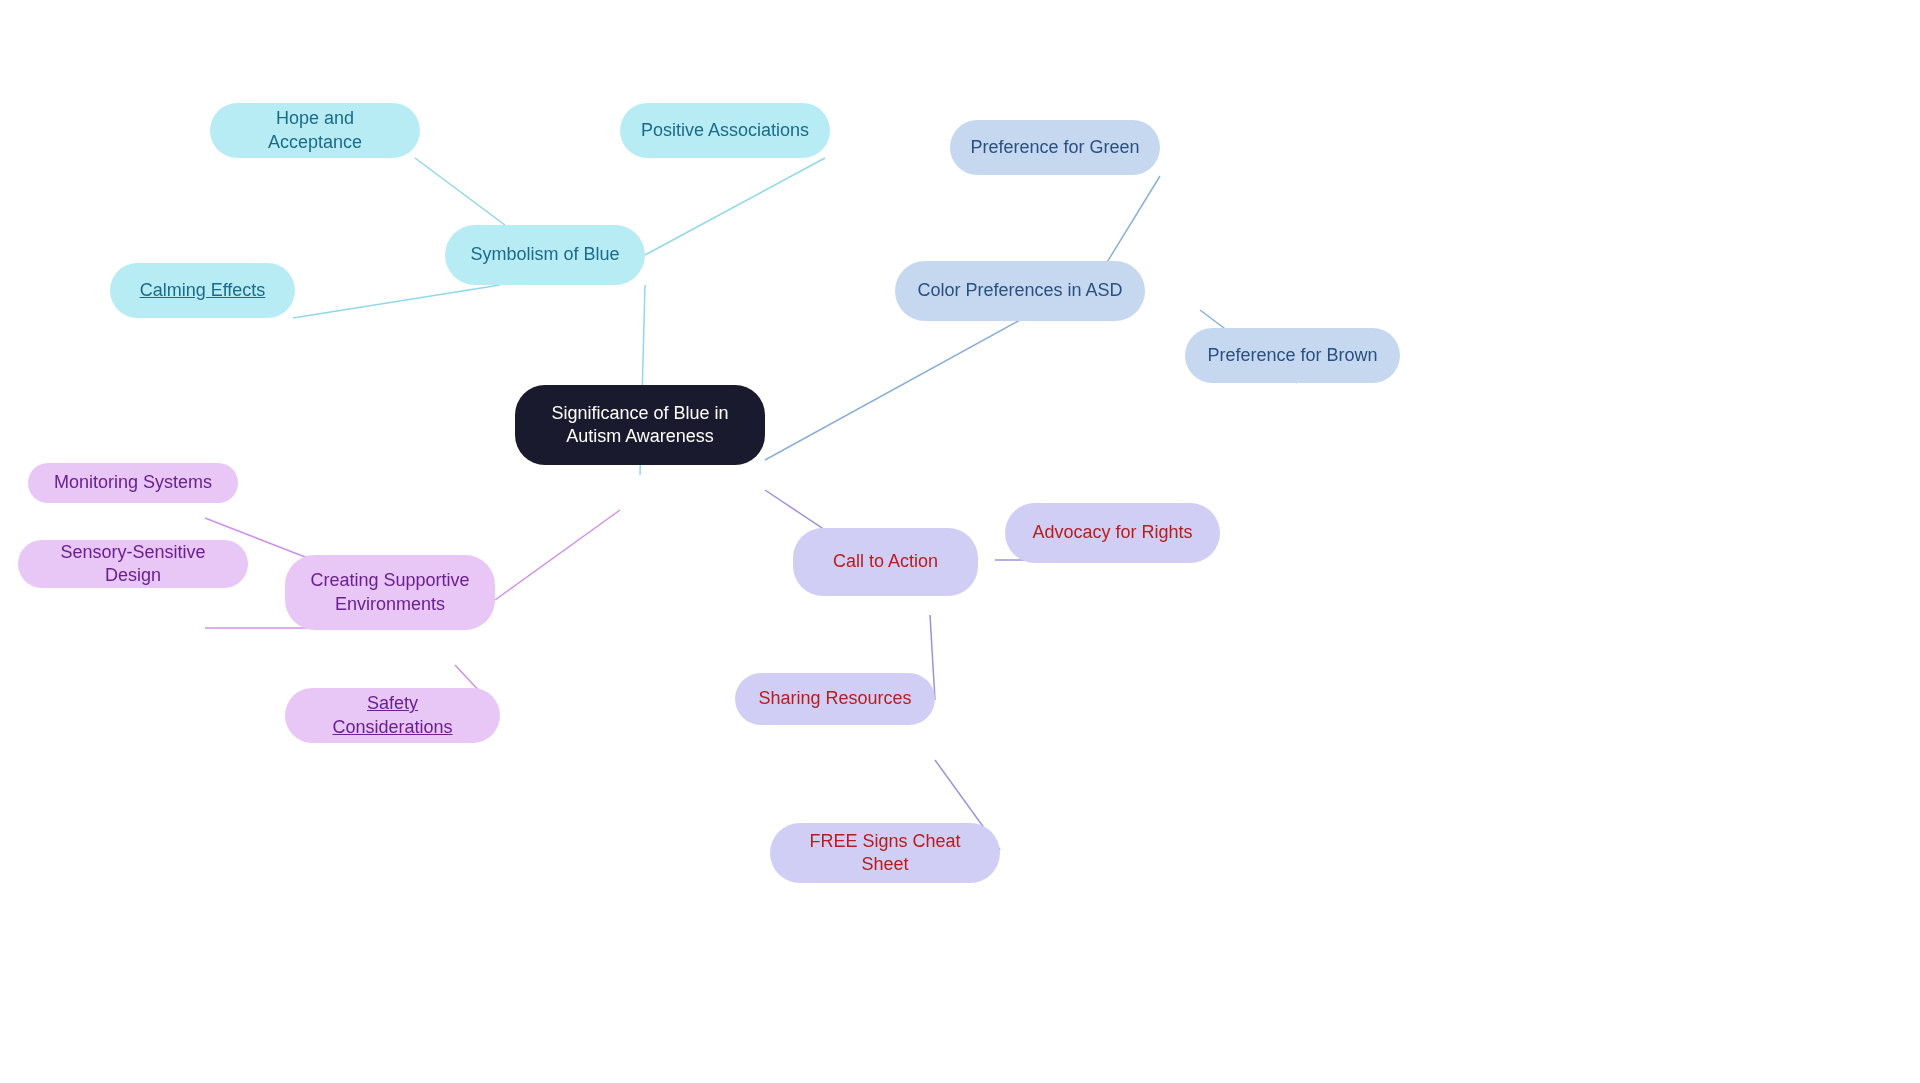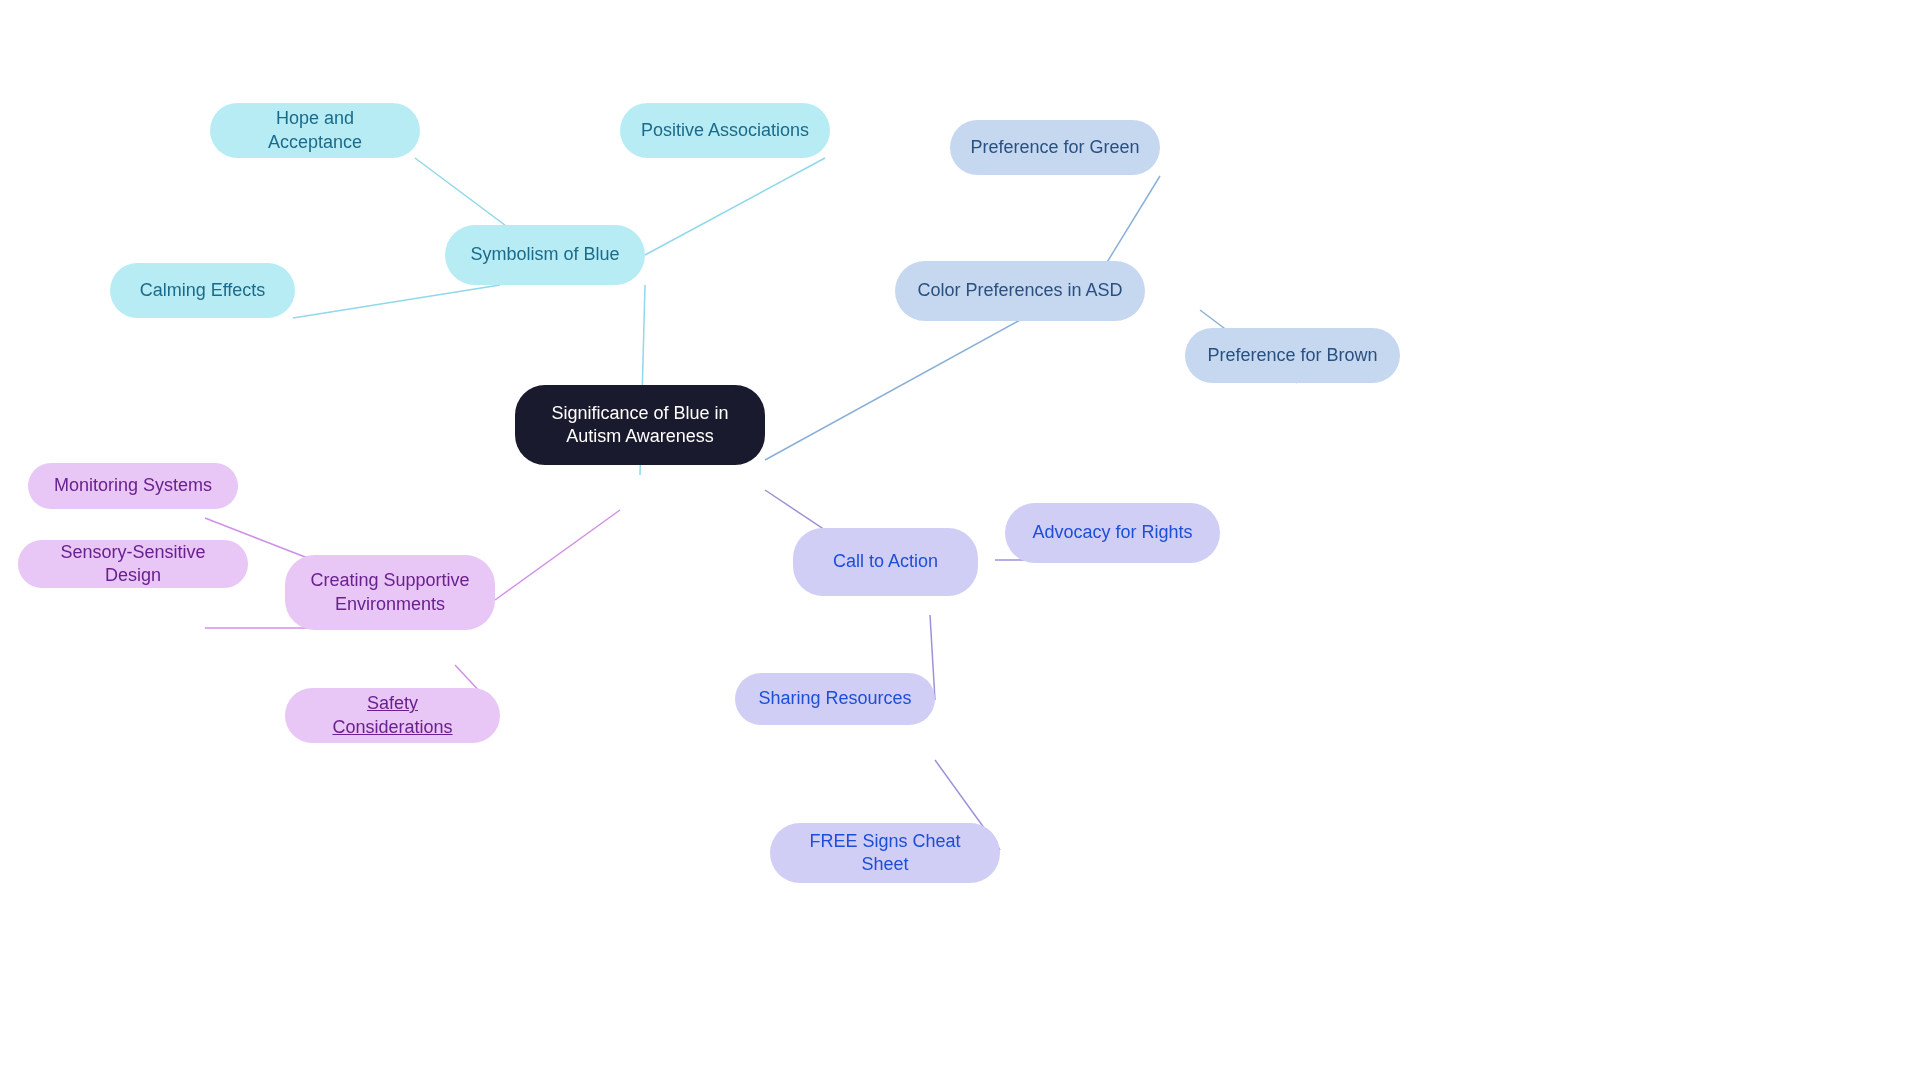--- a/index.html
+++ b/index.html
@@ -63,21 +63,21 @@
     
     .node-purple {
       background: #e8c6f5;
       color: #6a2090;
       border: none;
     }
 
     
     .node-lavender {
       background: #d0cef5;
-      color: #1d4ed8;
+      color: #b91c1c;
       border: none;
     }
   </style>
 </head>
 <body>
 
 <svg id="connections">
 
   <line x1="640" y1="475" x2="645" y2="285" stroke="#90d8ea" stroke-width="1.5"></line>
 
@@ -112,41 +112,41 @@
 </div>
 
 <div class="node node-blue" style="left: 210px; top: 103px; width: 210px; height: 55px;">
   <span class="node-label">Hope and Acceptance</span>
 </div>
 
 <div class="node node-blue" style="left: 620px; top: 103px; width: 210px; height: 55px;">
   <span class="node-label">Positive Associations</span>
 </div>
 
-<div class="node node-blue" style="left: 110px; top: 263px; width: 185px; height: 55px;">
+<div class="node node-blue" style="left: 110px; top: 263px; width: 185px; height: 55px; text-decoration: underline;">
   <span class="node-label">Calming Effects</span>
 </div>
 
 <div class="node node-steel" style="left: 895px; top: 261px; width: 250px; height: 60px;">
   <span class="node-label">Color Preferences in ASD</span>
 </div>
 
 <div class="node node-steel" style="left: 950px; top: 120px; width: 210px; height: 55px;">
   <span class="node-label">Preference for Green</span>
 </div>
 
 <div class="node node-steel" style="left: 1185px; top: 328px; width: 215px; height: 55px;">
   <span class="node-label">Preference for Brown</span>
 </div>
 
 <div class="node node-purple" style="left: 285px; top: 555px; width: 210px; height: 75px;">
   <span class="node-label">Creating Supportive Environments</span>
 </div>
 
-<div class="node node-purple" style="left: 28px; top: 463px; width: 210px; height: 46px;">
+<div class="node node-purple" style="left: 28px; top: 463px; width: 210px; height: 40px;">
   <span class="node-label">Monitoring Systems</span>
 </div>
 
 <div class="node node-purple" style="left: 18px; top: 540px; width: 230px; height: 48px;">
   <span class="node-label">Sensory-Sensitive Design</span>
 </div>
 
 <div class="node node-purple" style="left: 285px; top: 688px; width: 215px; height: 55px; text-decoration: underline;">
   <span class="node-label">Safety Considerations</span>
 </div>

